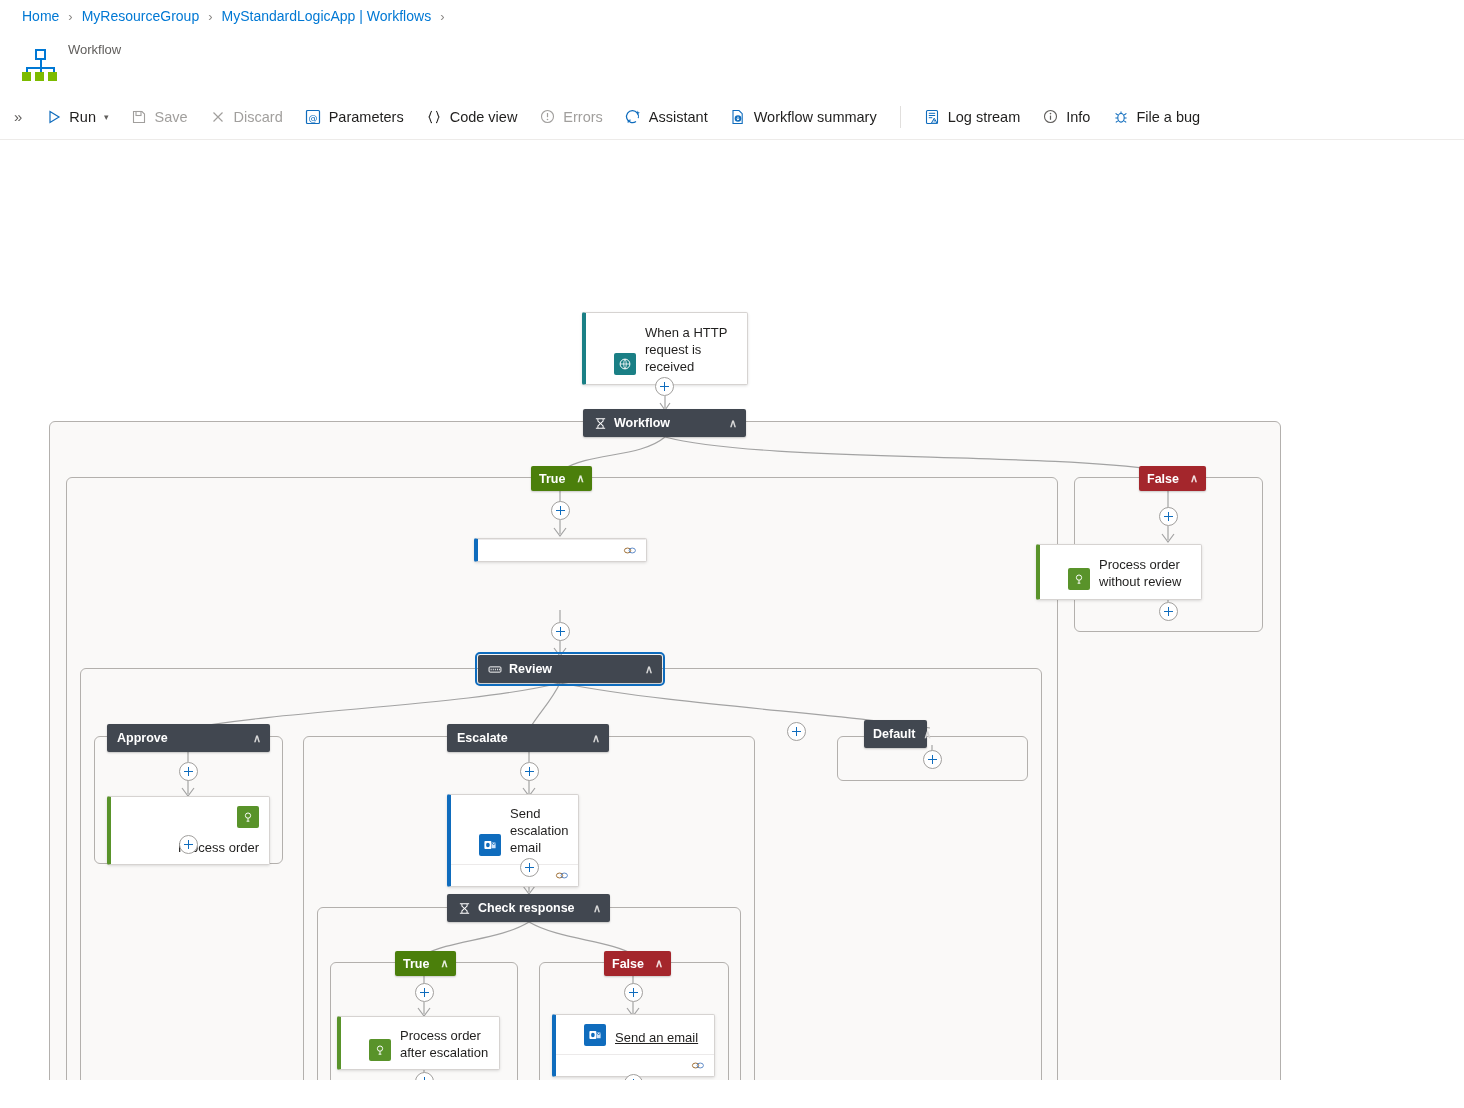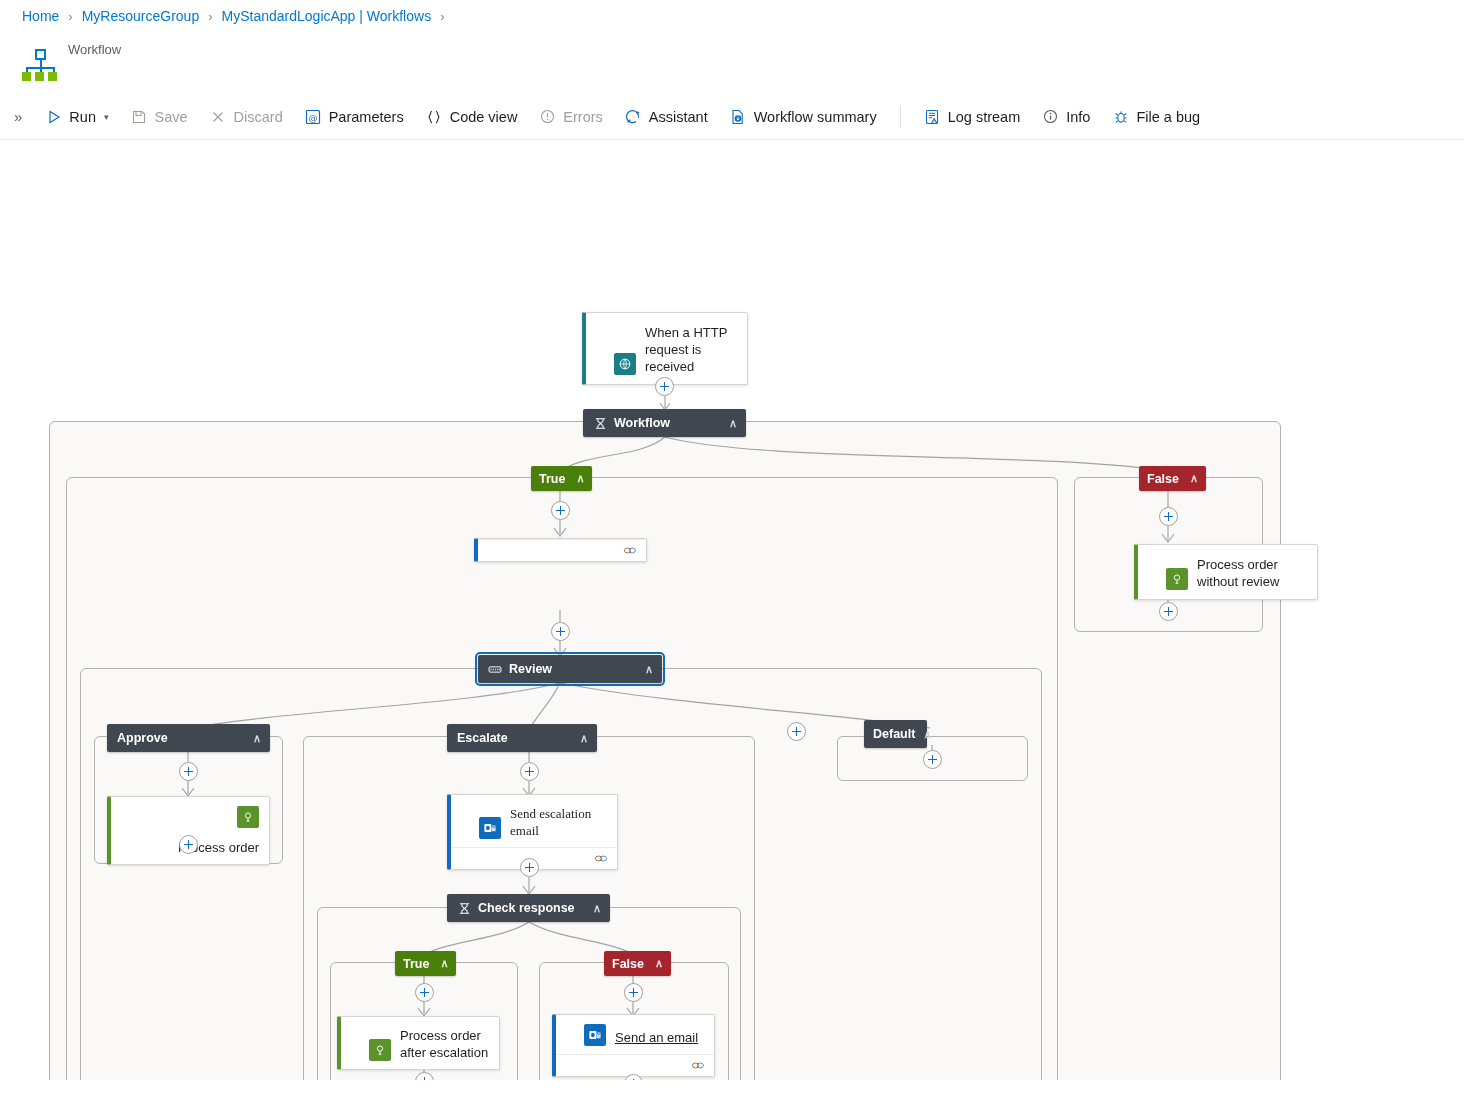--- a/index.html
+++ b/index.html
@@ -495,21 +495,21 @@
           <svg width="14" height="11" viewBox="0 0 16 12">
               <ellipse cx="5.2" cy="6" rx="3.6" ry="2.8" fill="none" stroke="#9b6a2f" stroke-width="1.1"></ellipse>
               <ellipse cx="10.6" cy="6" rx="3.6" ry="2.8" fill="none" stroke="#5a86c5" stroke-width="1.1"></ellipse>
             </svg>
         </span>
       </div>
     </div>
   </div>
   <div class="plus" style="left:551px; top:482px;"></div>
 
-  <div class="n" style="left:1134px; top:404px; width:184px;">
+  <div class="n" style="left:1036px; top:404px; width:166px;">
     <div class="card" style="border-left-color:#59932a;">
       <div class="crow">
         <span class="cico" style="background:#59932a;">
           <svg width="14" height="14" viewBox="0 0 16 16">
               <circle cx="8" cy="6.4" r="3" fill="none" stroke="#fff" stroke-width="1.1"></circle>
               <path d="M8 9.4v3.4M6.4 12.8h3.2" stroke="#fff" stroke-width="1.1"></path>
             </svg>
         </span>
         <span class="ctitle">Process order without review</span>
       </div>
@@ -530,21 +530,21 @@
     </div>
   </div>
 
   <div class="n" style="left:107px; top:584px; width:163px;">
     <div class="hdr">
       <span class="hlabel">Approve</span>
       <span class="hchev">∧</span>
     </div>
   </div>
 
-  <div class="n" style="left:447px; top:584px; width:150px;">
+  <div class="n" style="left:447px; top:584px; width:162px;">
     <div class="hdr">
       <span class="hlabel">Escalate</span>
       <span class="hchev">∧</span>
     </div>
   </div>
 
   <div class="plus" style="left:787px; top:582px;"></div>
 
   <div class="n" style="left:864px; top:580px; width:63px;">
     <div class="hdr" style="padding:0 7px 0 9px;">
@@ -565,21 +565,21 @@
               <circle cx="8" cy="6.4" r="3" fill="none" stroke="#fff" stroke-width="1.1"></circle>
               <path d="M8 9.4v3.4M6.4 12.8h3.2" stroke="#fff" stroke-width="1.1"></path>
             </svg>
         </span>
         <span class="ctitle">Process order</span>
       </div>
     </div>
   </div>
   <div class="plus" style="left:179px; top:695px;"></div>
 
-  <div class="n" style="left:447px; top:654px; width:171px;font-family:Liberation Serif, serif;">
+  <div class="n" style="left:447px; top:654px; width:132px;">
     <div class="card" style="border-left-color:#0f6cbd;">
       <div class="crow" style="padding:8px 10px 8px 9px; min-height:30px;">
         <span class="cico" style="background:#0f6cbd;">
           <svg width="14" height="14" viewBox="0 0 16 16">
               <rect x="1.6" y="3.4" width="8" height="9.2" rx="1.1" fill="#fff"></rect>
               <ellipse cx="5.6" cy="8" rx="2.1" ry="2.6" fill="#0f6cbd"></ellipse>
               <path d="M10 5.2h4.4v6.4H10z" fill="#cfe4fa"></path>
               <path d="M10 5.2 12.2 8l2.2-2.8" stroke="#0f6cbd" stroke-width=".9" fill="none"></path>
             </svg>
         </span>

